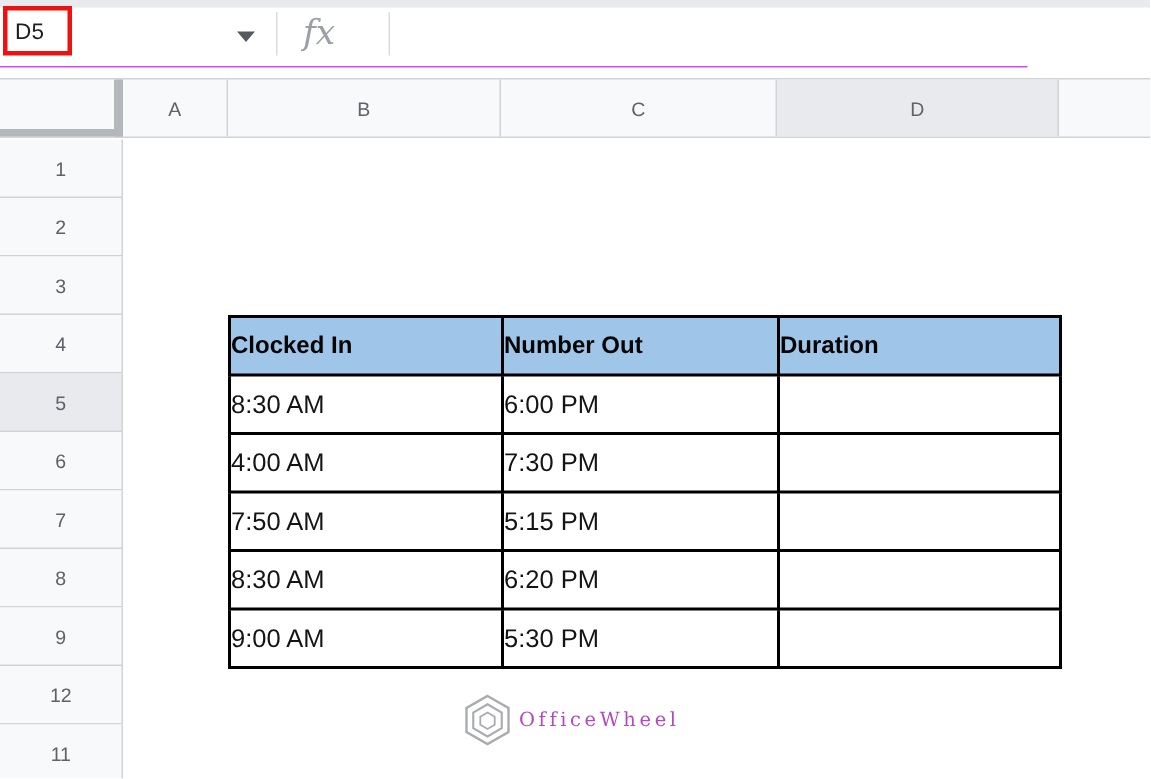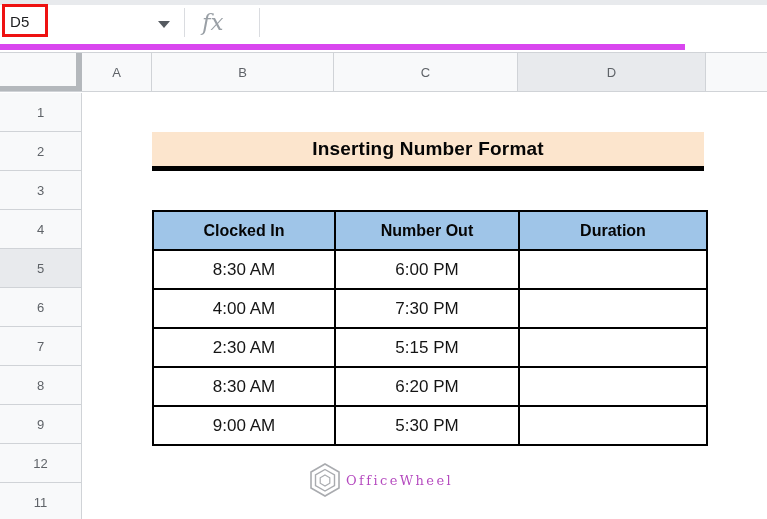--- a/index.html
+++ b/index.html
@@ -10,21 +10,21 @@
     --header-bg:#f8f9fa;
     --header-line:#d0d3d7;
     --header-text:#5f6368;
   }
   html,body{margin:0;padding:0;background:#fff;}
   .screen{
     position:relative;width:767px;height:519px;overflow:hidden;background:#fff;
     font-family:"Liberation Sans",sans-serif;
   }
   
-  .topbar{position:absolute;left:0;top:0;width:685px;height:44px;background:#fff;border-bottom:6px solid #d946ef;}
+  .topbar{position:absolute;left:0;top:0;width:685px;height:44px;background:#fff;border-bottom:1px solid #d946ef;}
   .topstrip{position:absolute;left:0;top:0;width:767px;height:5px;background:#e8eaed;}
   .namebox-value{position:absolute;left:10px;top:13px;font-size:15px;font-weight:500;color:#1c1d1f;letter-spacing:.2px;}
   .namebox-ring{position:absolute;left:2px;top:4px;width:40px;height:27px;border:3px solid var(--annotation-red);}
   .dd-arrow{position:absolute;left:158px;top:21px;width:0;height:0;
     border-left:6px solid transparent;border-right:6px solid transparent;border-top:7px solid #555a60;}
   .vdiv{position:absolute;top:8px;width:1px;height:29px;background:#dadce0;}
   .vdiv.d1{left:184px;}
   .vdiv.d2{left:259px;}
   .fx{position:absolute;left:202px;top:9px;font-family:"DejaVu Serif",serif;font-style:italic;
     font-size:23px;color:#9aa0a6;}
@@ -50,21 +50,21 @@
   
   .banner{position:absolute;left:152px;top:132px;width:552px;height:34px;background:var(--banner-peach);
     border-bottom:5px solid #000;display:flex;align-items:center;justify-content:center;}
   .banner-title{font-size:19px;font-weight:bold;color:#050505;letter-spacing:.2px;}
   table.timetable{position:absolute;left:152px;top:210px;border-collapse:collapse;table-layout:fixed;}
   table.timetable col.c1{width:182px;}
   table.timetable col.c2{width:184px;}
   table.timetable col.c3{width:188px;}
   table.timetable th,table.timetable td{
     box-sizing:border-box;border:2px solid #000;height:39px;padding:0;
-    text-align:center;vertical-align:middle;font-family:"Liberation Sans",sans-serif;}
+    text-align:left;vertical-align:middle;font-family:"Liberation Sans",sans-serif;}
   table.timetable th{background:var(--table-header-blue);font-size:16px;font-weight:bold;color:#050505;}
   table.timetable td{background:#fff;font-size:17px;color:#141414;}
   td.selected{position:relative;}
   
   .watermark{position:absolute;left:308px;top:462px;display:flex;align-items:center;opacity:.8;pointer-events:none;}
   .wm-text{margin-left:4px;font-family:"DejaVu Serif",serif;font-size:13px;letter-spacing:2.4px;color:#a21caf;}
 </style>
 </head>
 <body>
 
@@ -97,23 +97,20 @@
     <div class="rh">4</div>
     <div class="rh active">5</div>
     <div class="rh">6</div>
     <div class="rh">7</div>
     <div class="rh">8</div>
     <div class="rh">9</div>
     <div class="rh">12</div>
     <div class="rh">11</div>
   </div>
 
-  <div class="banner">
-    <span class="banner-title">Inserting Number Format</span>
-  </div>
 
   <table class="timetable">
     <colgroup>
         <col class="c1">
         <col class="c2">
         <col class="c3">
       </colgroup>
     <thead>
       <tr>
         <th>Clocked In</th>
@@ -126,21 +123,21 @@
         <td>8:30 AM</td>
         <td>6:00 PM</td>
         <td class="selected"></td>
       </tr>
       <tr>
         <td>4:00 AM</td>
         <td>7:30 PM</td>
         <td></td>
       </tr>
       <tr>
-        <td>2:30 AM</td>
+        <td>7:50 AM</td>
         <td>5:15 PM</td>
         <td></td>
       </tr>
       <tr>
         <td>8:30 AM</td>
         <td>6:20 PM</td>
         <td></td>
       </tr>
       <tr>
         <td>9:00 AM</td>

